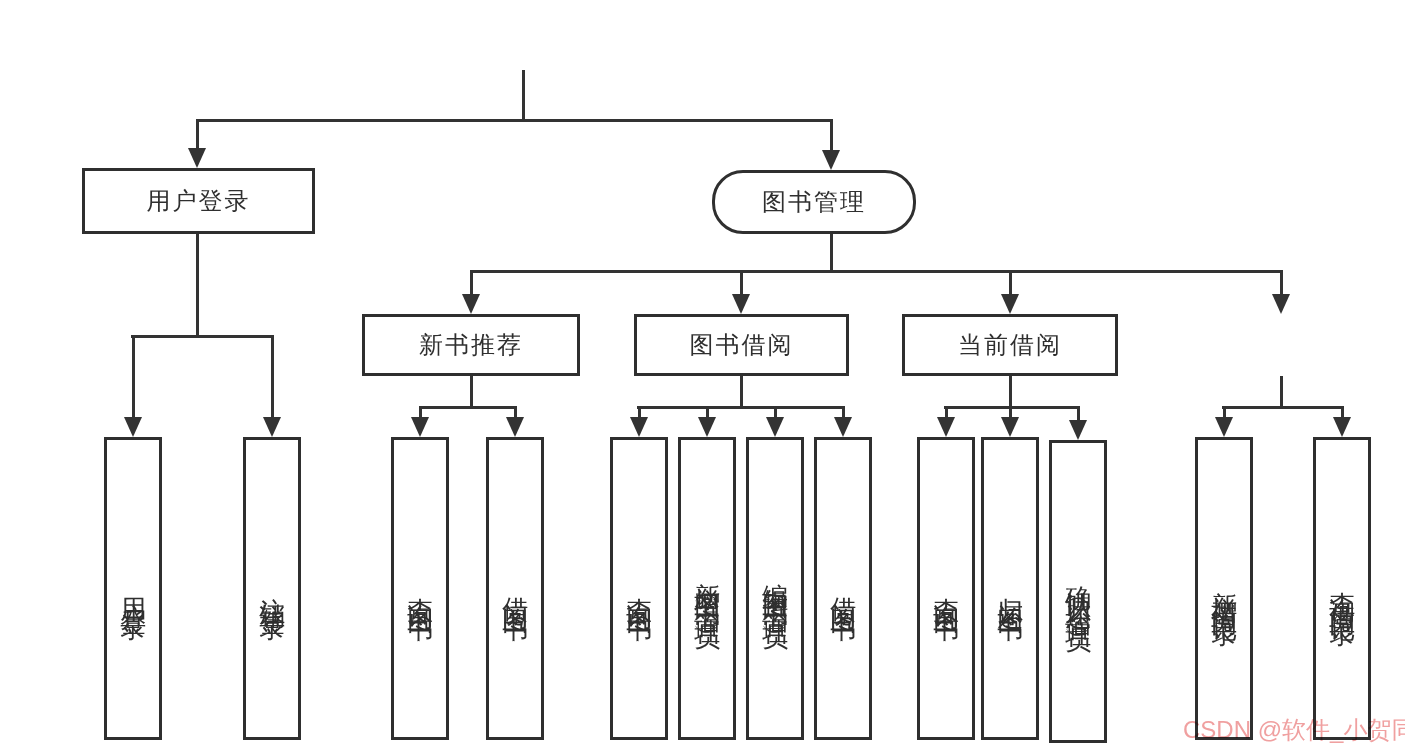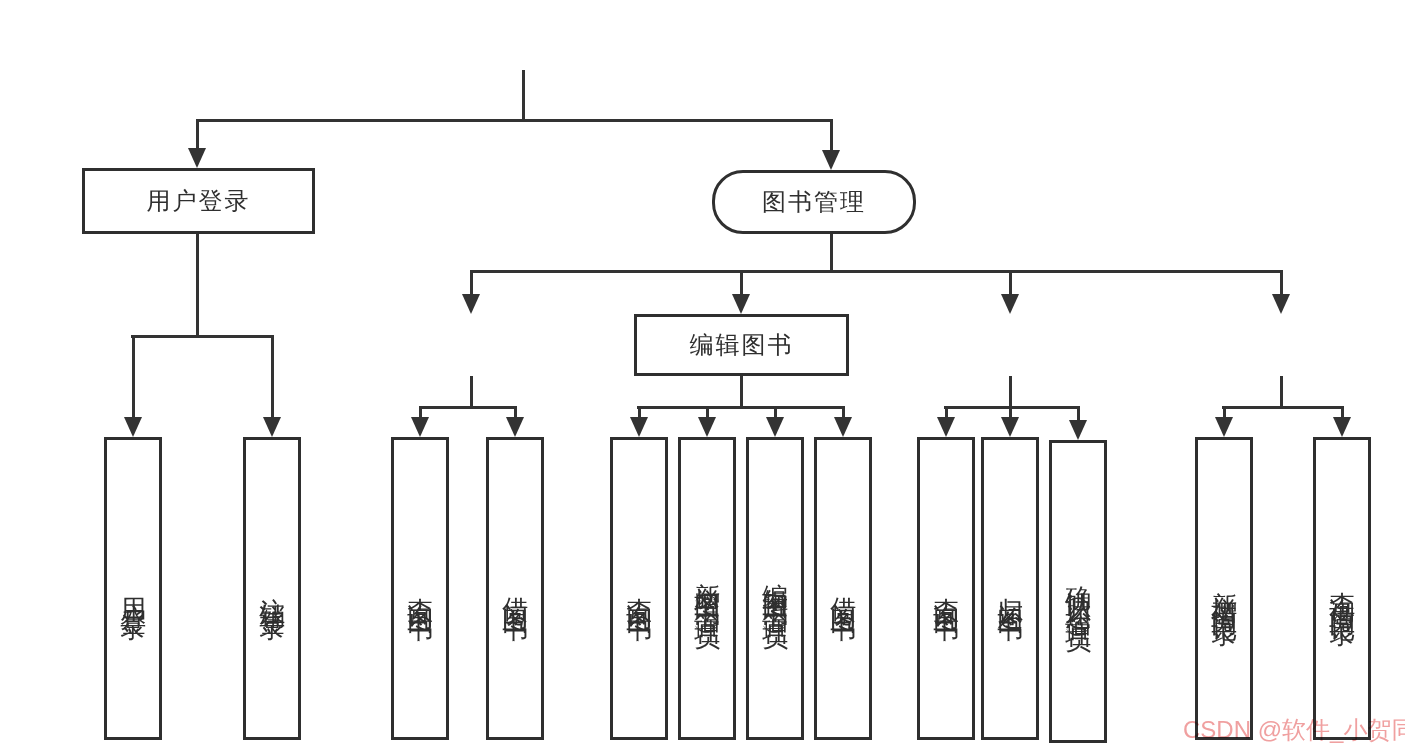--- a/index.html
+++ b/index.html
@@ -58,22 +58,28 @@
 <div class="canvas">
 
 
   <div class="node h" style="left:82px;top:168px;width:233px;height:66px;">
     <span>用户登录</span>
   </div>
   <div class="node h" style="left:712px;top:170px;width:204px;height:64px;border-radius:31px;">
     <span>图书管理</span>
   </div>
 
+  <div class="node h" style="left:362px;top:314px;width:218px;height:62px;">
+    <span>新书推荐</span>
+  </div>
   <div class="node h" style="left:634px;top:314px;width:215px;height:62px;">
-    <span>编辑图书</span>
+    <span>图书借阅</span>
+  </div>
+  <div class="node h" style="left:902px;top:314px;width:216px;height:62px;">
+    <span>当前借阅</span>
   </div>
 
   <div class="node v" style="left:104px;top:437px;width:58px;height:303px;">
     <span>用户登录</span>
   </div>
   <div class="node v" style="left:243px;top:437px;width:58px;height:303px;">
     <span>注销登录</span>
   </div>
   <div class="node v" style="left:391px;top:437px;width:58px;height:303px;">
     <span>查询图书</span>

